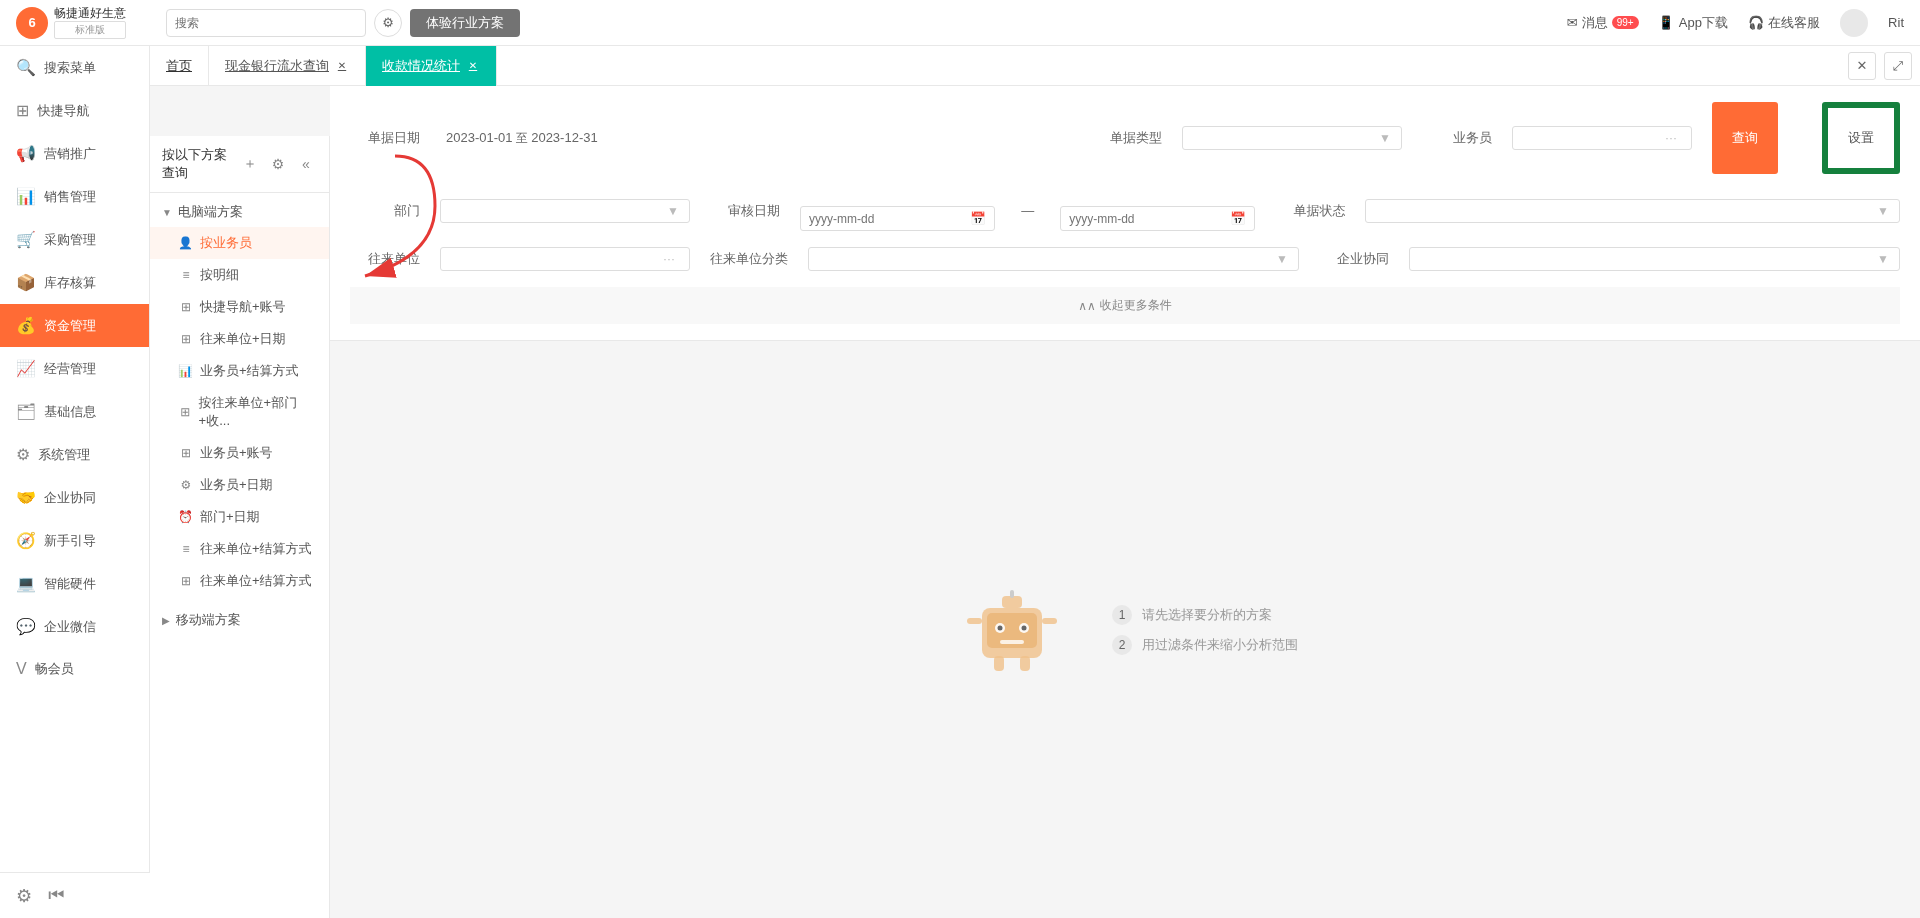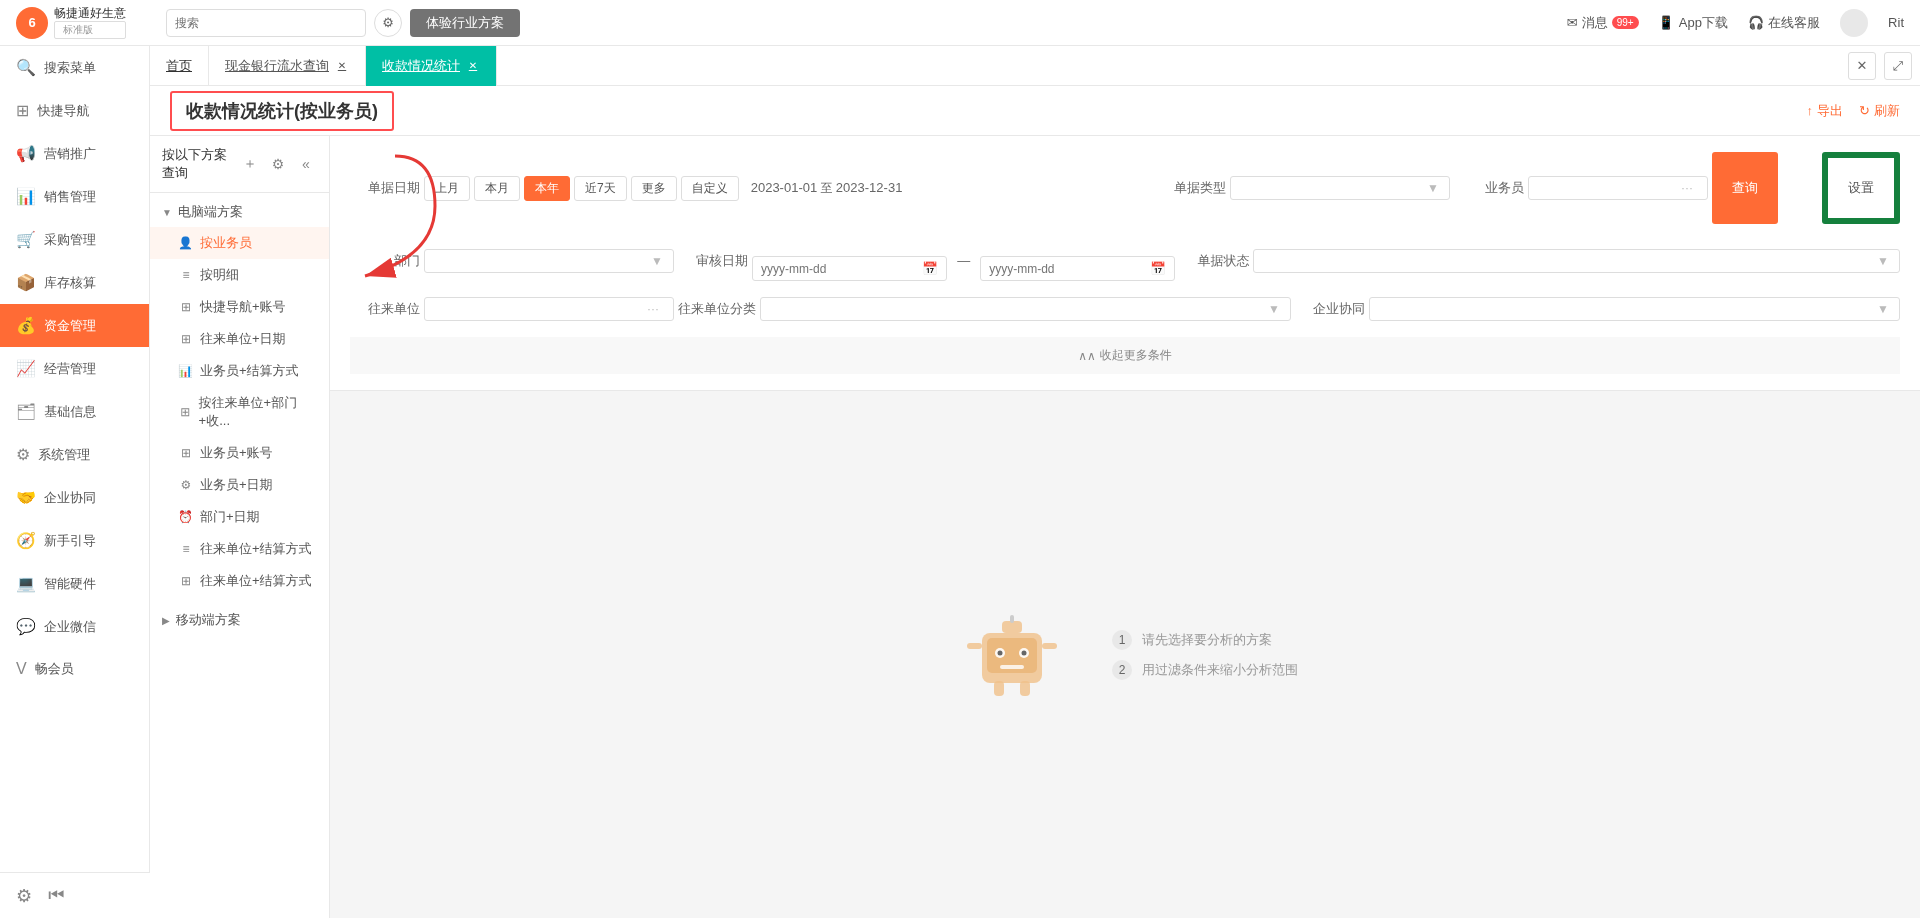--- a/index.html
+++ b/index.html
@@ -24,21 +24,21 @@
       gap: 6px;
     }
     .logo-icon {
       width: 32px; height: 32px;
       background: #ff6b35;
       border-radius: 50%;
       display: flex; align-items: center; justify-content: center;
       color: #fff; font-size: 16px; font-weight: bold;
     }
     .logo-text { font-size: 12px; color: #333; line-height: 1.3; }
-    .version-badge { font-size: 10px; color: #999; border: 1px solid #ddd; padding: 1px 8px; border-radius: 2px; }
+    .version-badge { font-size: 10px; color: #999; border: 1px solid #ddd; padding: 1px 20px; border-radius: 2px; }
 
     .header-search {
       flex: 1;
       display: flex;
       align-items: center;
       gap: 8px;
     }
     .header-search input {
       width: 200px;
       height: 28px;
@@ -229,21 +229,21 @@
 
     
     .filter-panel {
       background: #fff;
       padding: 16px 20px;
       border-bottom: 1px solid #e8e8e8;
     }
     .filter-row {
       display: flex;
       align-items: center;
-      gap: 4px;
+      gap: 20px;
       margin-bottom: 16px;
     }
     .filter-row:last-child { margin-bottom: 0; }
     .filter-label {
       min-width: 70px;
       color: #666;
       font-size: 13px;
       text-align: right;
     }
     .filter-control {
@@ -572,35 +572,20 @@
     <div class="tab-item active">
       <span>收款情况统计</span>
       <span class="tab-close">✕</span>
     </div>
     <div class="tab-bar-right">
       <div class="tab-bar-btn">✕</div>
       <div class="tab-bar-btn">⤢</div>
     </div>
   </div>
 
-  <div class="page-header">
-    <div class="page-title-box">
-      <span class="page-title">收款情况统计(按业务员)</span>
-    </div>
-    <div class="page-header-right">
-      <div class="export-btn">
-        <span>↑</span>
-        <span>导出</span>
-      </div>
-      <div class="refresh-btn">
-        <span>↻</span>
-        <span>刷新</span>
-      </div>
-    </div>
-  </div>
 
   <div style="display:flex;flex:1;overflow:hidden;position:relative;">
 
     <div class="scheme-panel">
       <div class="scheme-header">
         <span>按以下方案查询</span>
         <div class="scheme-header-btns">
           <div class="scheme-header-btn">＋</div>
           <div class="scheme-header-btn">⚙</div>
           <div class="scheme-header-btn">«</div>
@@ -664,28 +649,20 @@
       </div>
     </div>
 
     <div style="flex:1;display:flex;flex-direction:column;overflow:hidden;margin-left:180px;">
 
       <div class="filter-panel">
 
         <div class="filter-row">
           <span class="filter-label">单据日期</span>
           <div class="filter-control">
-            <div class="date-btns">
-              <button class="date-btn">上月</button>
-              <button class="date-btn">本月</button>
-              <button class="date-btn active">本年</button>
-              <button class="date-btn">近7天</button>
-              <button class="date-btn">更多</button>
-              <button class="date-btn">自定义</button>
-            </div>
             <span class="date-range">
               <span>2023-01-01</span> 至 <span>2023-12-31</span>
             </span>
           </div>
           <span class="filter-label">单据类型</span>
           <div class="filter-select" style="min-width:220px;">
             <span></span>
             <span class="chevron-down">▼</span>
           </div>
           <span class="filter-label">业务员</span>

